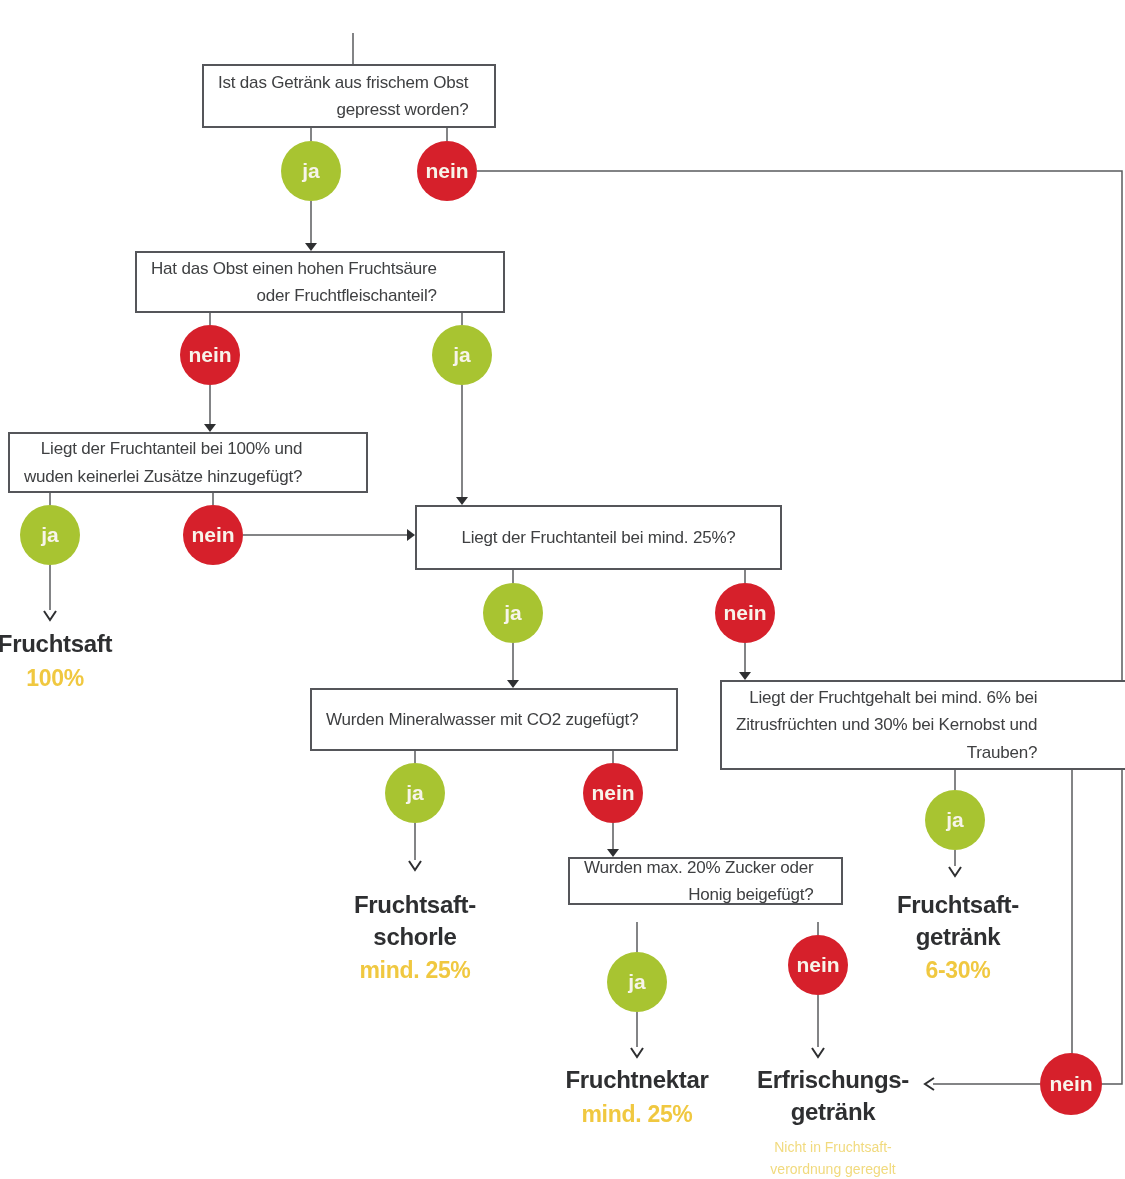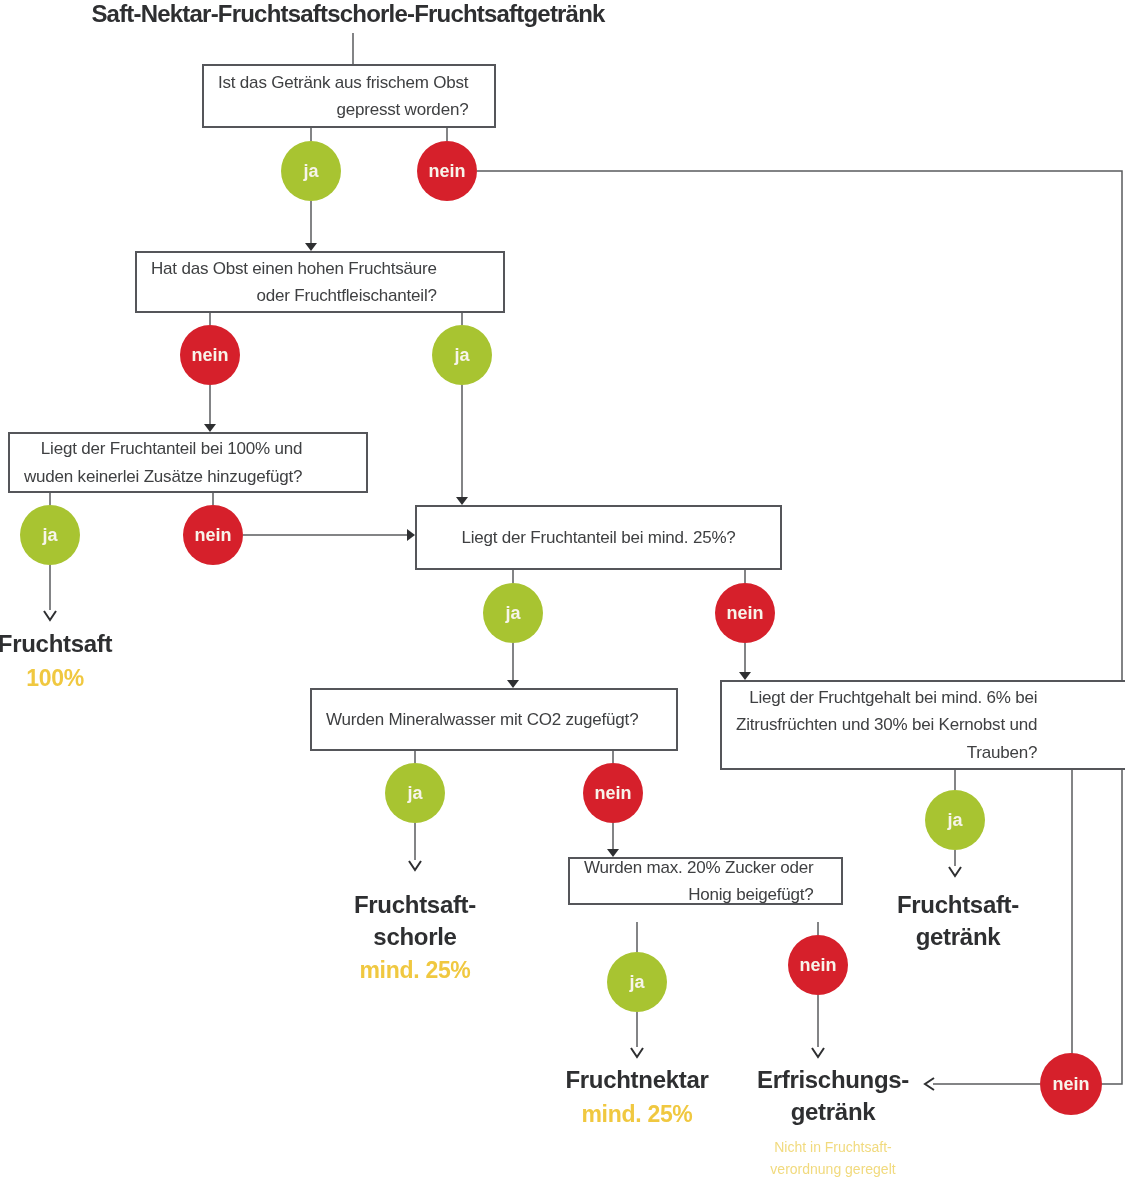--- a/index.html
+++ b/index.html
@@ -19,21 +19,21 @@
   .qbox{
     position:absolute;background:#fff;border:2px solid var(--border);
     box-sizing:border-box;display:flex;align-items:center;padding:0 14px;
     color:var(--question);font-size:17px;line-height:1.6;letter-spacing:-0.2px;
   }
   .qbox span{white-space:pre;text-align:right;}
   .qbox.center{justify-content:center;}
   .circle{
     position:absolute;width:60px;height:60px;border-radius:50%;
     display:flex;align-items:center;justify-content:center;
-    color:var(--circle_text);font-weight:bold;font-size:18px;
+    color:var(--circle_text);font-weight:bold;font-size:21px;
   }
   .circle.yes{background:var(--green);}
   .circle.no{background:var(--red);}
   .result{
     position:absolute;text-align:center;color:var(--ink);
     font-weight:bold;font-size:24px;line-height:1.32;letter-spacing:-0.3px;
   }
   .result .name{white-space:pre;}
   .result .value{color:var(--yellow);font-size:23px;margin-top:3px;}
   .result .note{
@@ -90,21 +90,20 @@
     <g stroke="var(--ink)" stroke-width="2" fill="none">
       <path d="M44 611 L50 620 L56 611"></path>
       <path d="M409 861 L415 870 L421 861"></path>
       <path d="M949 867 L955 876 L961 867"></path>
       <path d="M631 1048 L637 1057 L643 1048"></path>
       <path d="M812 1048 L818 1057 L824 1048"></path>
       <path d="M934 1078 L925 1084 L934 1090"></path>
     </g>
   </svg>
 
-  <div class="title">Saft-Nektar-Fruchtsaftschorle-Fruchtsaftgetränk</div>
 
   <div class="qbox" style="left:202px;top:64px;width:294px;height:64px">
     <span>Ist das Getränk aus frischem Obst
 gepresst worden?</span>
   </div>
   <div class="qbox" style="left:135px;top:251px;width:370px;height:62px">
     <span>Hat das Obst einen hohen Fruchtsäure
 oder Fruchtfleischanteil?</span>
   </div>
   <div class="qbox" style="left:8px;top:432px;width:360px;height:61px">
@@ -175,20 +174,21 @@
     <div class="value">100%</div>
   </div>
   <div class="result" style="left:315px;top:889px;width:200px">
     <div class="name">Fruchtsaft-
 schorle</div>
     <div class="value">mind. 25%</div>
   </div>
   <div class="result" style="left:858px;top:889px;width:200px">
     <div class="name">Fruchtsaft-
 getränk</div>
+    <div class="value">6-30%</div>
   </div>
   <div class="result" style="left:527px;top:1064px;width:220px">
     <div class="name">Fruchtnektar</div>
     <div class="value">mind. 25%</div>
   </div>
   <div class="result" style="left:722px;top:1064px;width:222px">
     <div class="name">Erfrischungs-
 getränk</div>
     <div class="note">Nicht in Fruchtsaft-
 verordnung geregelt</div>

